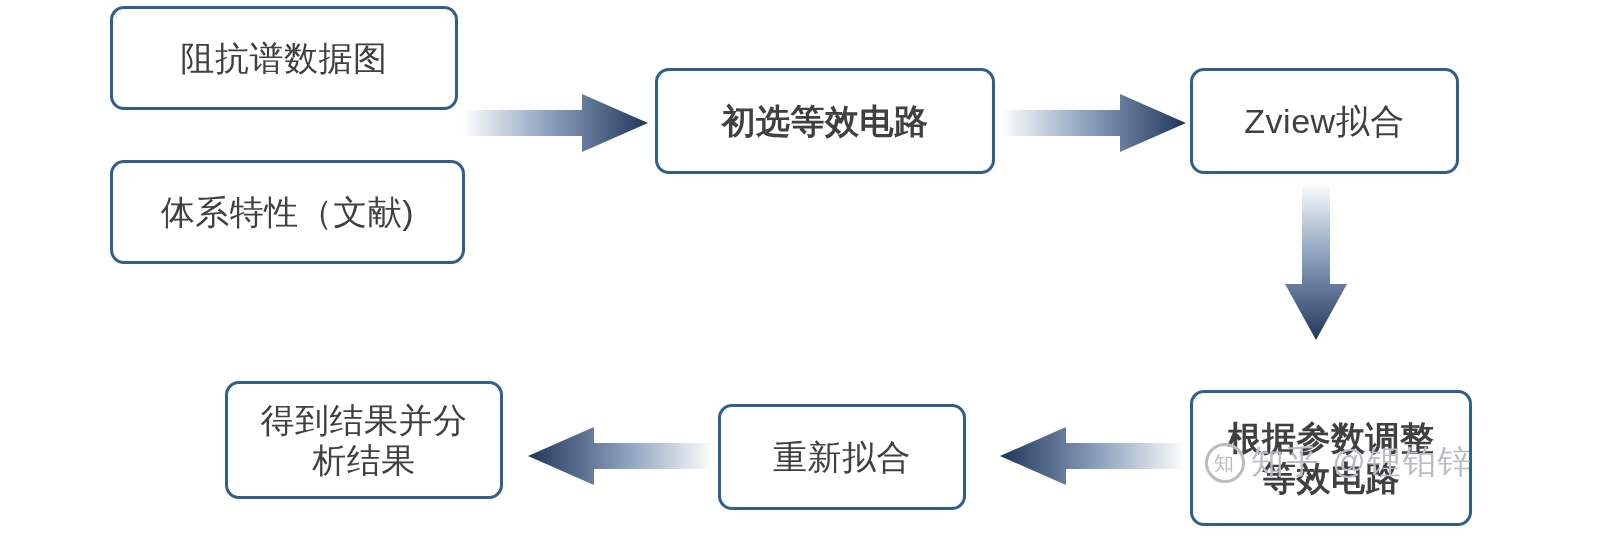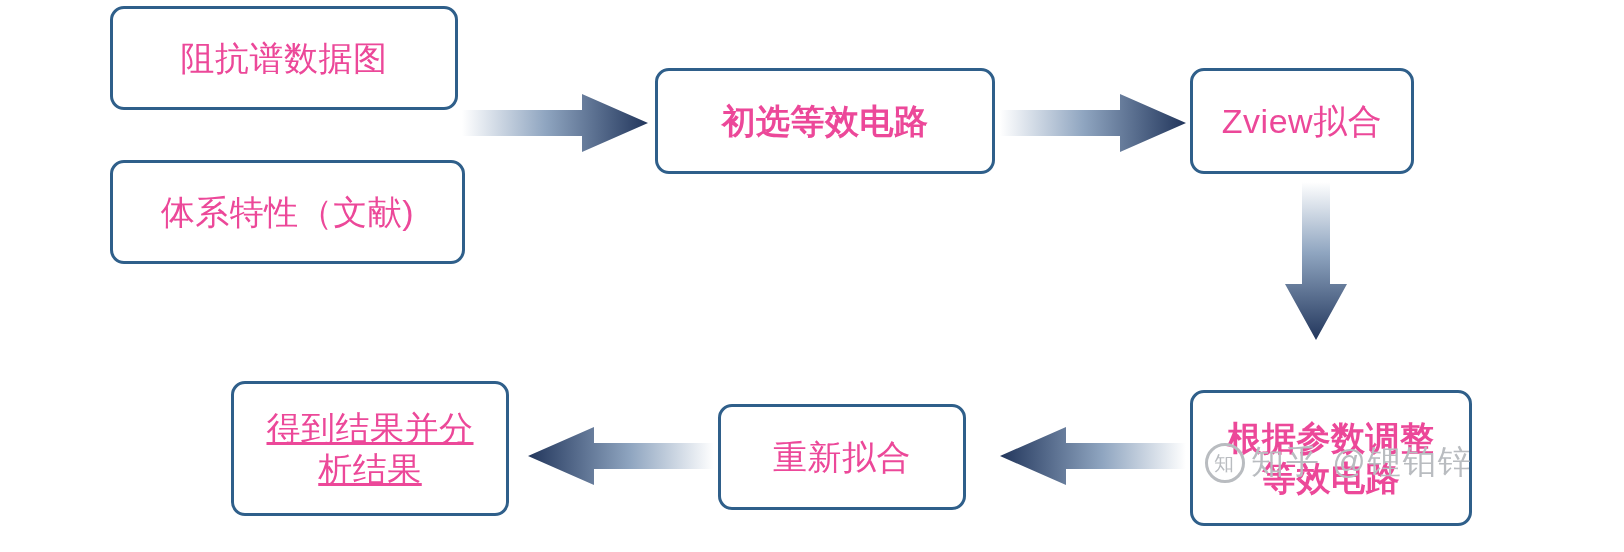--- a/index.html
+++ b/index.html
@@ -19,21 +19,21 @@
     left: 0; top: 0;
     width: 1624px;
     height: 552px;
   }
   .node {
     position: absolute;
     box-sizing: border-box;
     border: 3px solid #2f5f8a;
     border-radius: 14px;
     background: #ffffff;
-    color: #ec4899;
+    color: #404040;
     display: flex;
     align-items: center;
     justify-content: center;
     text-align: center;
     font-size: 34px;
     line-height: 1.18;
     letter-spacing: 0.5px;
     white-space: pre-line;
   }
   .arrow {
@@ -68,28 +68,28 @@
 <body>
 
 <div id="canvas">
 
   <div class="node" style="left:110px;top:6px;width:348px;height:104px;">阻抗谱数据图</div>
 
   <div class="node" style="left:110px;top:160px;width:355px;height:104px;">体系特性（文献)</div>
 
   <div class="node" style="left:655px;top:68px;width:340px;height:106px;font-weight:bold;">初选等效电路</div>
 
-  <div class="node" style="left:1190px;top:68px;width:224px;height:106px;">Zview拟合</div>
+  <div class="node" style="left:1190px;top:68px;width:269px;height:106px;">Zview拟合</div>
 
   <div class="node" style="left:1190px;top:390px;width:282px;height:136px;font-weight:bold;">根据参数调整
 等效电路</div>
 
   <div class="node" style="left:718px;top:404px;width:248px;height:106px;">重新拟合</div>
 
-  <div class="node" style="left:231px;top:381px;width:278px;height:135px;text-decoration:underline;">得到结果并分
+  <div class="node" style="left:225px;top:381px;width:278px;height:118px;">得到结果并分
 析结果</div>
 
   <svg class="arrow" style="left:462px;top:92px;" width="186" height="62" viewBox="0 0 186 62">
     <defs>
       <linearGradient id="gradRight1" x1="0" y1="0" x2="1" y2="0">
         <stop offset="0%" stop-color="#ffffff"></stop>
         <stop offset="45%" stop-color="#8fa5c0"></stop>
         <stop offset="100%" stop-color="#22365c"></stop>
       </linearGradient>
     </defs>

